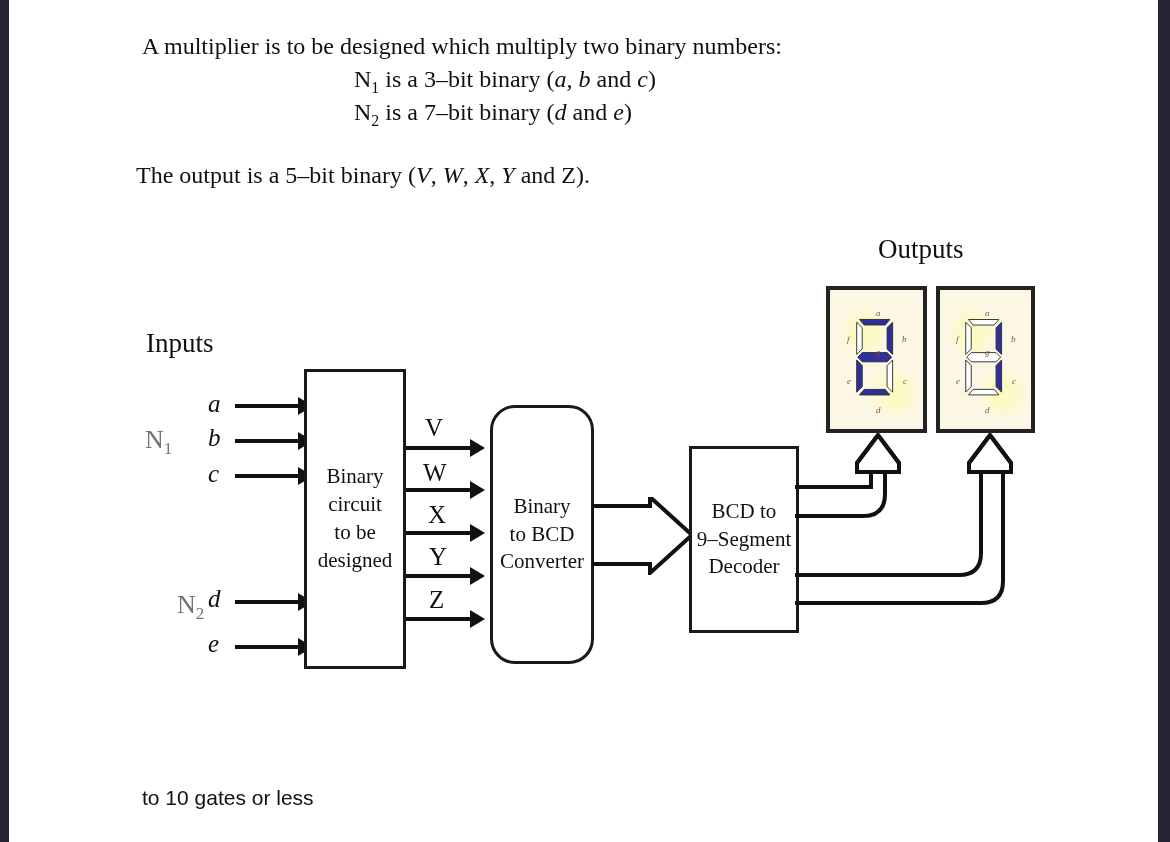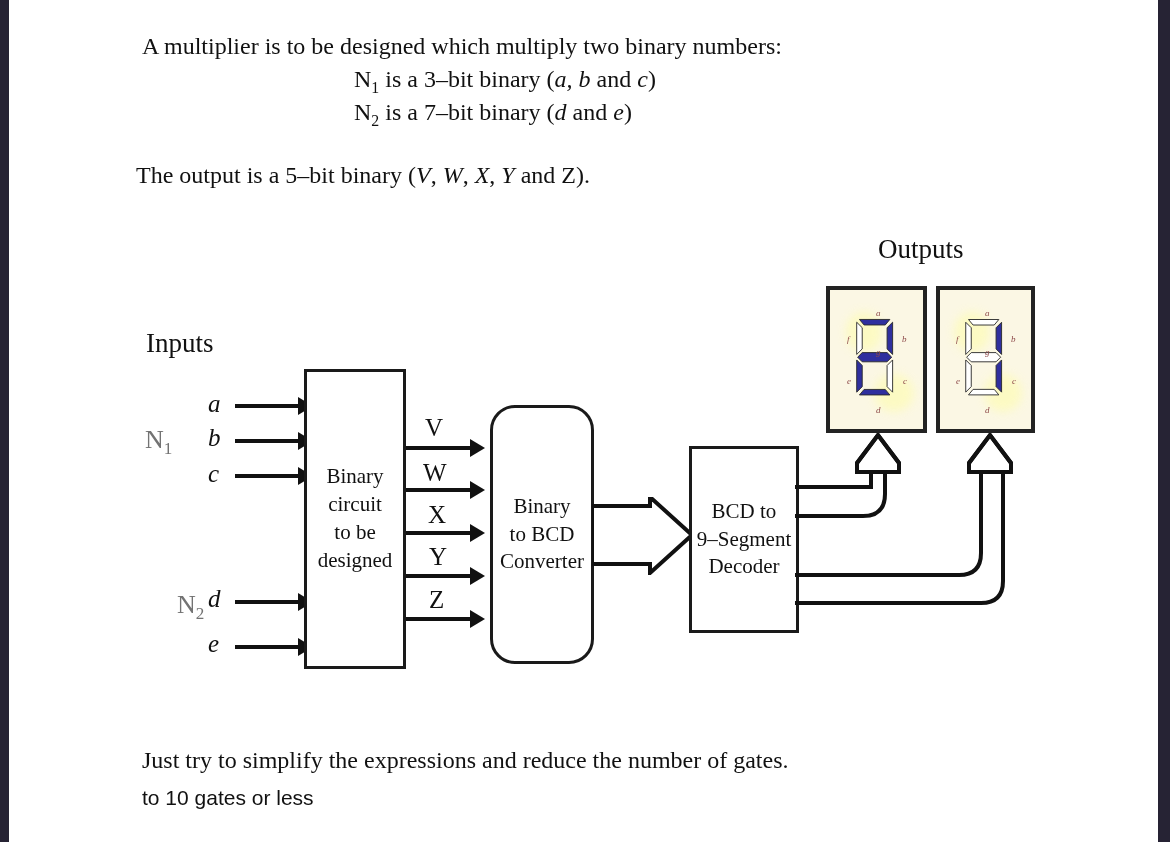--- a/index.html
+++ b/index.html
@@ -297,16 +297,15 @@
 
     <div class="seglabel" style="left:45px;top:18px;">a</div>
     <div class="seglabel" style="left:71px;top:44px;">b</div>
     <div class="seglabel" style="left:72px;top:86px;">c</div>
     <div class="seglabel" style="left:45px;top:115px;">d</div>
     <div class="seglabel" style="left:16px;top:86px;">e</div>
     <div class="seglabel" style="left:16px;top:44px;">f</div>
     <div class="seglabel" style="left:45px;top:57px;">g</div>
   </div>
 
-  <div class="prose intro-line" style="left:133px;top:747px;">Just try to simplify the expressions and reduce the number of gates.</div>
   <div class="tail-note" style="left:133px;top:786px;">to 10 gates or less</div>
 
 </div>
 
 </body></html>

